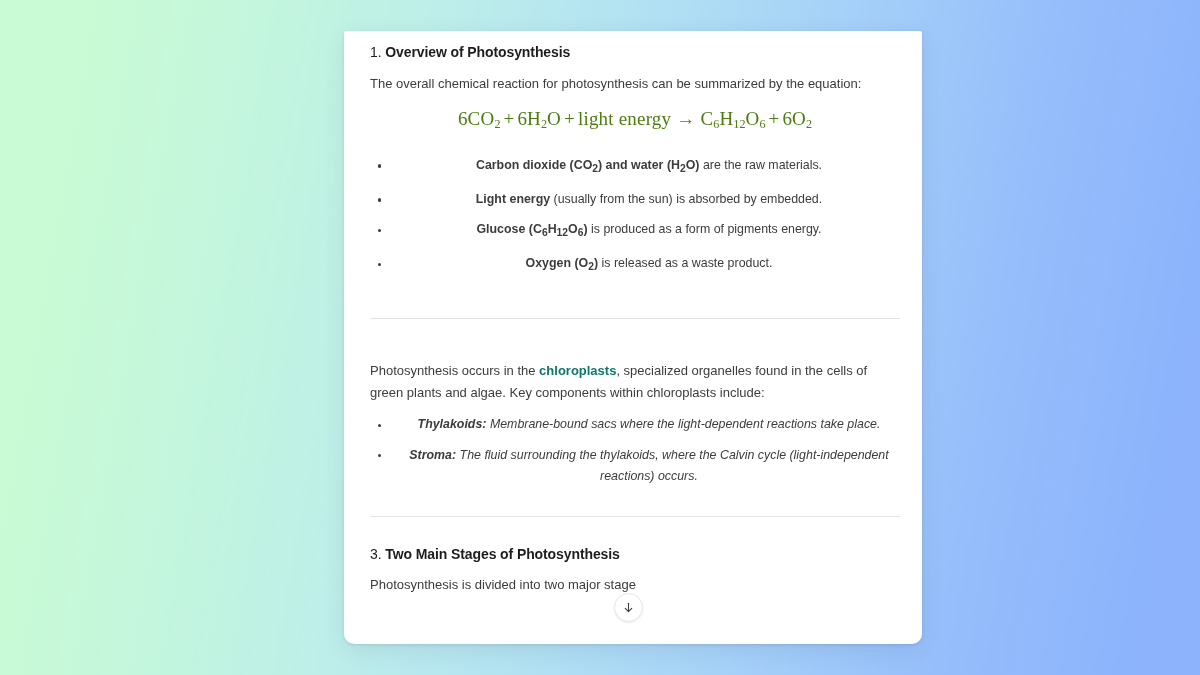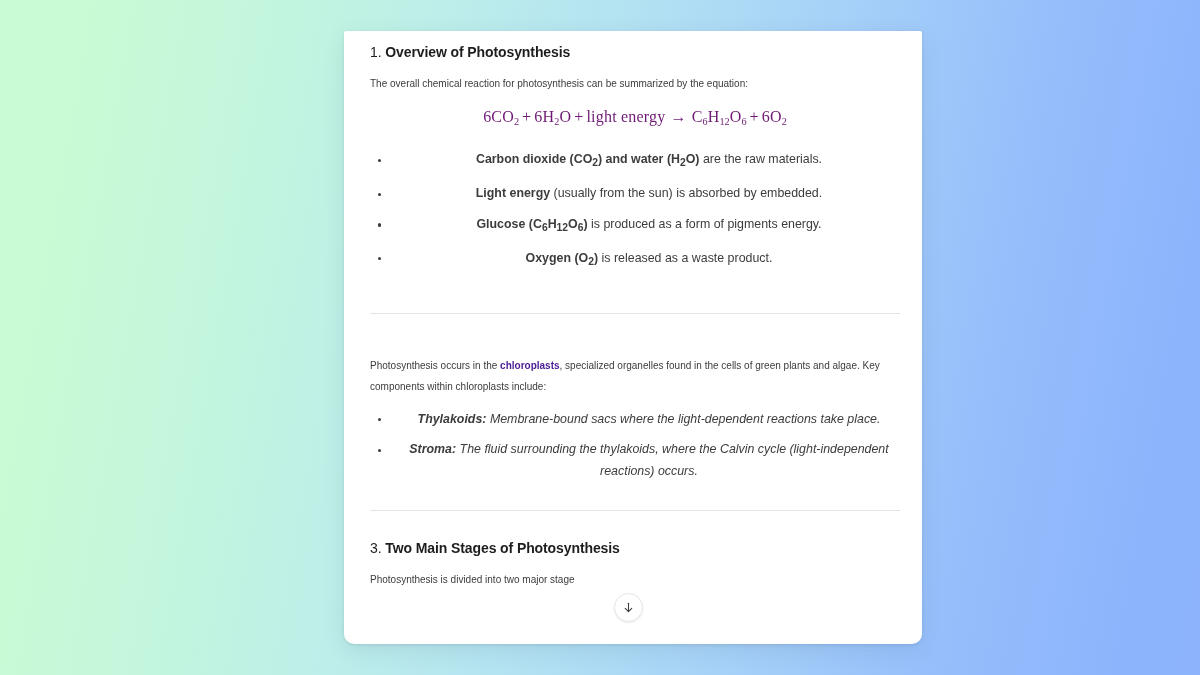--- a/index.html
+++ b/index.html
@@ -55,39 +55,39 @@
   }
   .sec-h .num {
     font-weight: 400;
   }
   .sec-h .ttl {
     font-weight: 700;
   }
 
   
   .para {
-    font-size: 10px;
+    font-size: 13px;
     line-height: 21.5px;
     color: #3c3c3c;
     margin: 0;
   }
   .para b, .li b {
     font-weight: 700;
-    color: #4c1d95;
+    color: #0f766e;
   }
 
   
   .eq-wrap {
     text-align: center;
   }
   .eq {
     display: inline-block;
     font-family: "Liberation Serif", "DejaVu Serif", serif;
-    font-size: 16px;
-    color: #701a75;
+    font-size: 19px;
+    color: #4d7c0f;
     letter-spacing: .2px;
     white-space: nowrap;
   }
   .eq sub {
     font-size: 64%;
     vertical-align: -0.28em;
     letter-spacing: 0;
   }
   .eq .op { padding: 0 3px; }
   .eq .arrow { padding: 0 5px; }

